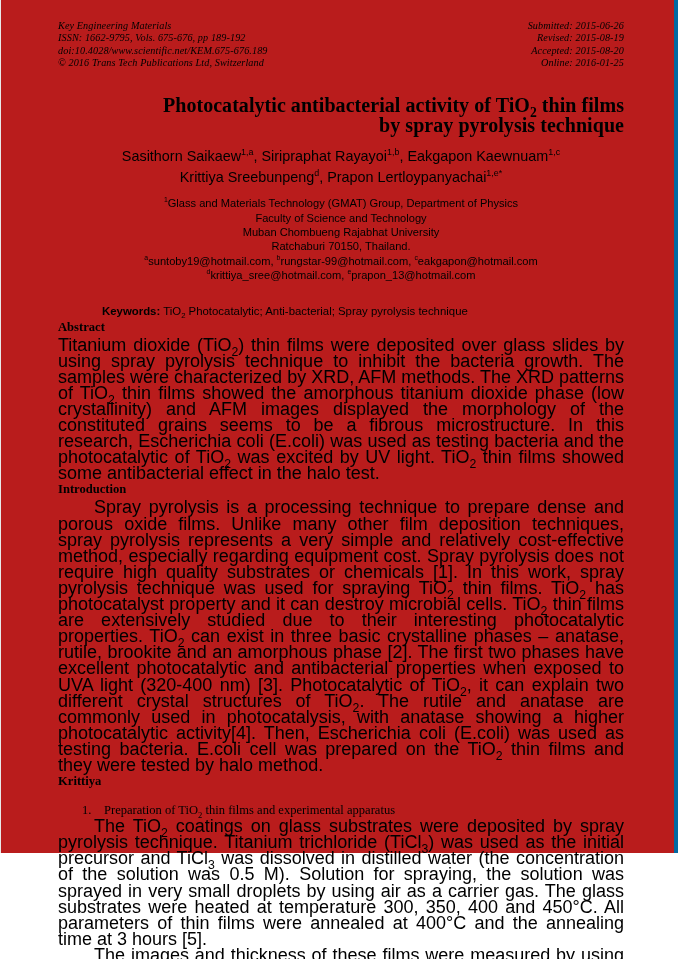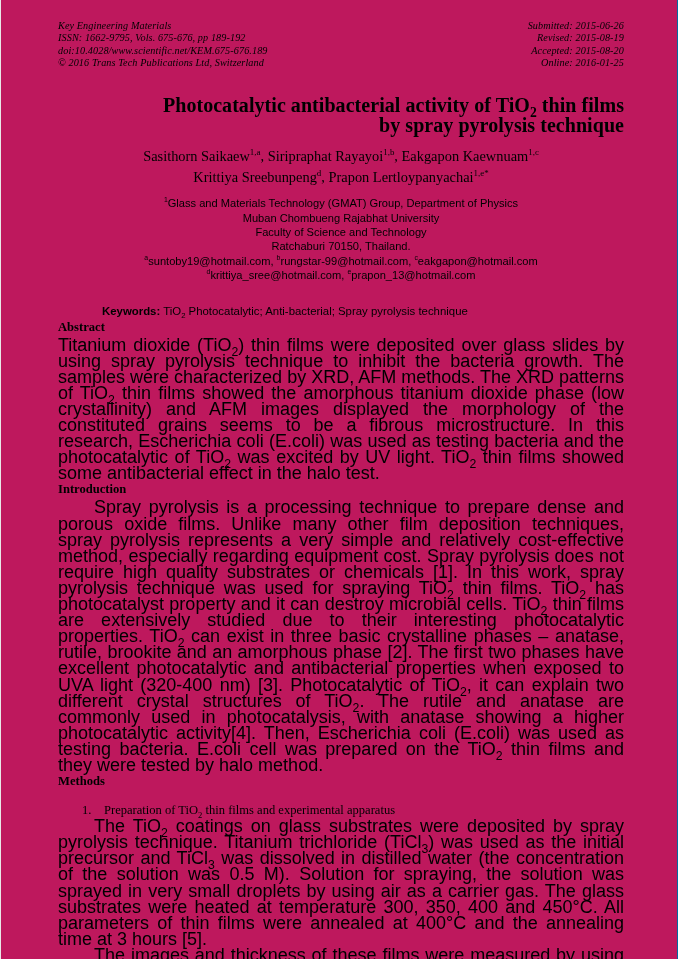--- a/index.html
+++ b/index.html
@@ -12,25 +12,25 @@
     height: 959px;
     position: relative;
     font-family: "Liberation Serif", "DejaVu Serif", serif;
     color: #000000;
     overflow: hidden;
   }
   .page {
     position: absolute;
     left: 0; top: 0;
     width: 678px;
-    height: 959px;
-    background: #be185d;
+    height: 853px;
+    background: #b91c1c;
     box-sizing: border-box;
     border-left: 1px solid #e8e8e8;
-    border-right: 1px solid #0369a1;
+    border-right: 4px solid #0369a1;
   }
   .content {
     position: absolute;
     left: 57px;
     top: 20px;
     width: 566px;
   }
 
   
   .journal-header {
@@ -60,21 +60,21 @@
   .title .ln { display: block; }
 
   
   .authors {
     margin-top: 11px;
     text-align: center;
     font-family: "Liberation Sans", "DejaVu Sans", sans-serif;
     font-size: 14.4px;
     line-height: 20.5px;
   }
-  .authors .ln { display: block; font-family: Liberation Serif, serif; }
+  .authors .ln { display: block; }
   sup { font-size: 0.62em; vertical-align: super; line-height: 0; }
   sub { font-size: 0.68em; vertical-align: sub; line-height: 0; }
 
   
   .affiliation {
     margin-top: 9px;
     text-align: center;
     font-family: "Liberation Sans", "DejaVu Sans", sans-serif;
     font-size: 11.1px;
     line-height: 14.4px;
@@ -157,43 +157,43 @@
       <span class="ln">by spray pyrolysis technique</span>
     </div>
 
     <div class="authors">
       <span class="ln"><span>Sasithorn Saikaew</span><sup>1,a</sup><span>, </span><span>Siripraphat Rayayoi</span><sup>1,b</sup><span>, </span><span>Eakgapon Kaewnuam</span><sup>1,c</sup></span>
       <span class="ln"><span>Krittiya Sreebunpeng</span><sup>d</sup><span>, </span><span>Prapon Lertloypanyachai</span><sup>1,e*</sup></span>
     </div>
 
     <div class="affiliation">
       <span class="ln"><sup>1</sup><span>Glass and Materials Technology (GMAT) Group, Department of Physics</span></span>
+      <span class="ln">Faculty of Science and Technology</span>
       <span class="ln">Muban Chombueng Rajabhat University</span>
-      <span class="ln">Faculty of Science and Technology</span>
       <span class="ln">Ratchaburi 70150, Thailand.</span>
       <span class="ln"><sup>a</sup><span>suntoby19@hotmail.com</span><span>, </span><sup>b</sup><span>rungstar-99@hotmail.com</span><span>, </span><sup>c</sup><span>eakgapon@hotmail.com</span></span>
       <span class="ln"><sup>d</sup><span>krittiya_sree@hotmail.com</span><span>, </span><sup>e</sup><span>prapon_13@hotmail.com</span></span>
     </div>
 
     <div class="keywords">
       <span class="kw-label">Keywords:</span><span> TiO</span><sub>2</sub><span> Photocatalytic; Anti-bacterial; Spray pyrolysis technique</span>
     </div>
 
     <div class="section">
       <div class="section-heading">Abstract</div>
       <p class="body"><span>Titanium dioxide (TiO</span><sub>2</sub><span>) thin films were deposited over glass slides by using spray pyrolysis technique to inhibit the bacteria growth. The samples were characterized by XRD, AFM methods. The XRD patterns of TiO</span><sub>2</sub><span> thin films showed the amorphous titanium dioxide phase (low crystallinity) and AFM images displayed the morphology of the constituted grains seems to be a fibrous microstructure. In this research, Escherichia coli (E.coli) was used as testing bacteria and the photocatalytic of TiO</span><sub>2</sub><span> was excited by UV light. TiO</span><sub>2</sub><span> thin films showed some antibacterial effect in the halo test.</span></p>
     </div>
 
     <div class="section">
       <div class="section-heading">Introduction</div>
       <p class="body indent"><span>Spray pyrolysis is a processing technique to prepare dense and porous oxide films. Unlike many other film deposition techniques, spray pyrolysis represents a very simple and relatively cost-effective method, especially regarding equipment cost. Spray pyrolysis does not require high quality substrates or chemicals [1]. In this work, spray pyrolysis technique was used for spraying TiO</span><sub>2</sub><span> thin films. TiO</span><sub>2</sub><span> has photocatalyst property and it can destroy microbial cells. TiO</span><sub>2</sub><span> thin films are extensively studied due to their interesting photocatalytic properties. TiO</span><sub>2</sub><span> can exist in three basic crystalline phases – anatase, rutile, brookite and an amorphous phase [2]. The first two phases have excellent photocatalytic and antibacterial properties when exposed to UVA light (320-400 nm) [3]. Photocatalytic of TiO</span><sub>2</sub><span>, it can explain two different crystal structures of TiO</span><sub>2</sub><span>. The rutile and anatase are commonly used in photocatalysis, with anatase showing a higher photocatalytic activity[4]. Then, Escherichia coli (E.coli) was used as testing bacteria. E.coli cell was prepared on the TiO</span><sub>2</sub><span> thin films and they were tested by halo method.</span></p>
     </div>
 
     <div class="section">
-      <div class="section-heading">Methods</div>
+      <div class="section-heading">Krittiya</div>
       <ul class="numbered">
         <li>
           <span class="num">1.</span><span><span>Preparation of TiO</span><sub>2</sub><span> thin films and experimental apparatus</span></span>
         </li>
       </ul>
       <p class="body indent"><span>The TiO</span><sub>2</sub><span> coatings on glass substrates were deposited by spray pyrolysis technique. Titanium trichloride (TiCl</span><sub>3</sub><span>) was used as the initial precursor and TiCl</span><sub>3</sub><span> was dissolved in distilled water (the concentration of the solution was 0.5 M). Solution for spraying, the solution was sprayed in very small droplets by using air as a carrier gas. The glass substrates were heated at temperature 300, 350, 400 and 450°C. All parameters of thin films were annealed at 400°C and the annealing time at 3 hours [5].</span></p>
       <p class="body indent gap"><span>The images and thickness of these films were measured by using Atomic Force Microscope (AFM),  SEIKO-SPA400.Structural analysis was performed employing x-ray diffraction (XRD) using SHIMADZU XRD-6100 x-ray diffractometer having Cu-K</span><sub>α</sub><span>.</span></p>
     </div>
 
   </div>

